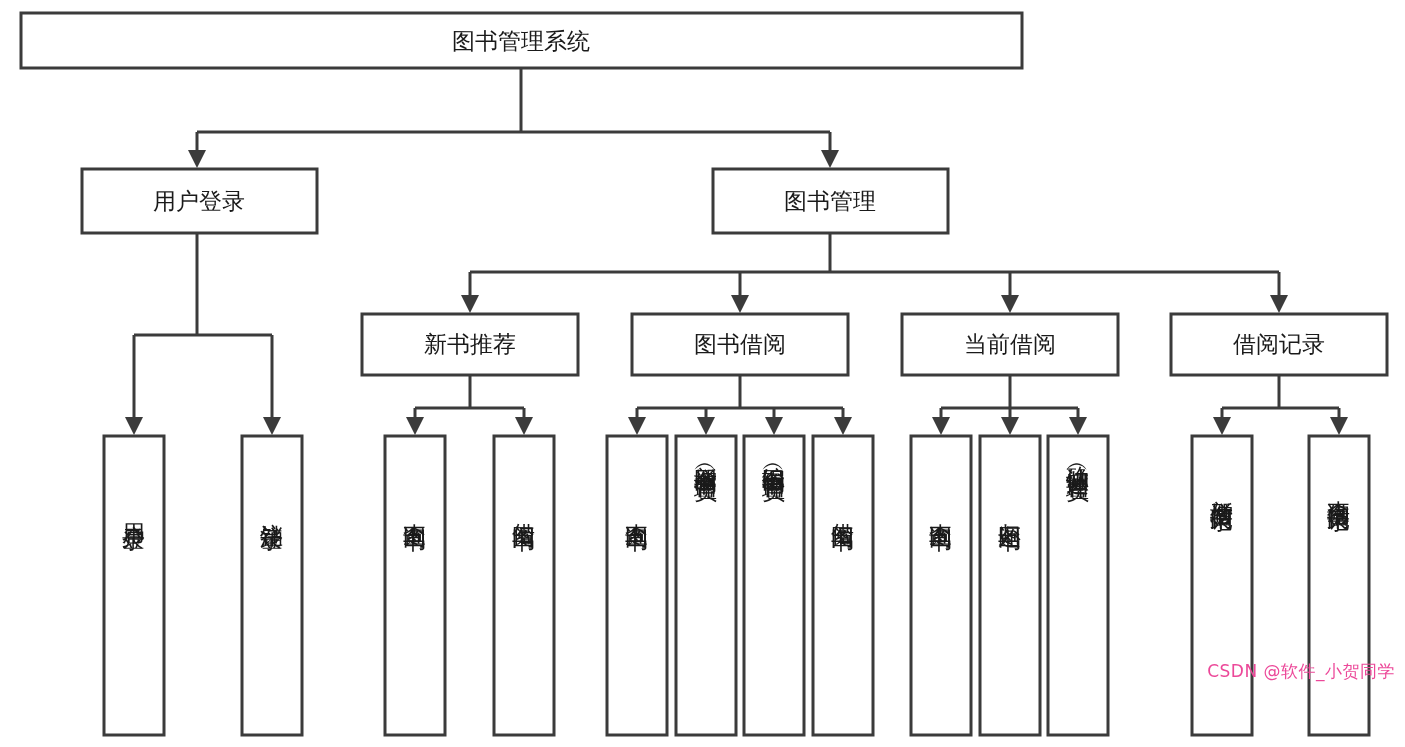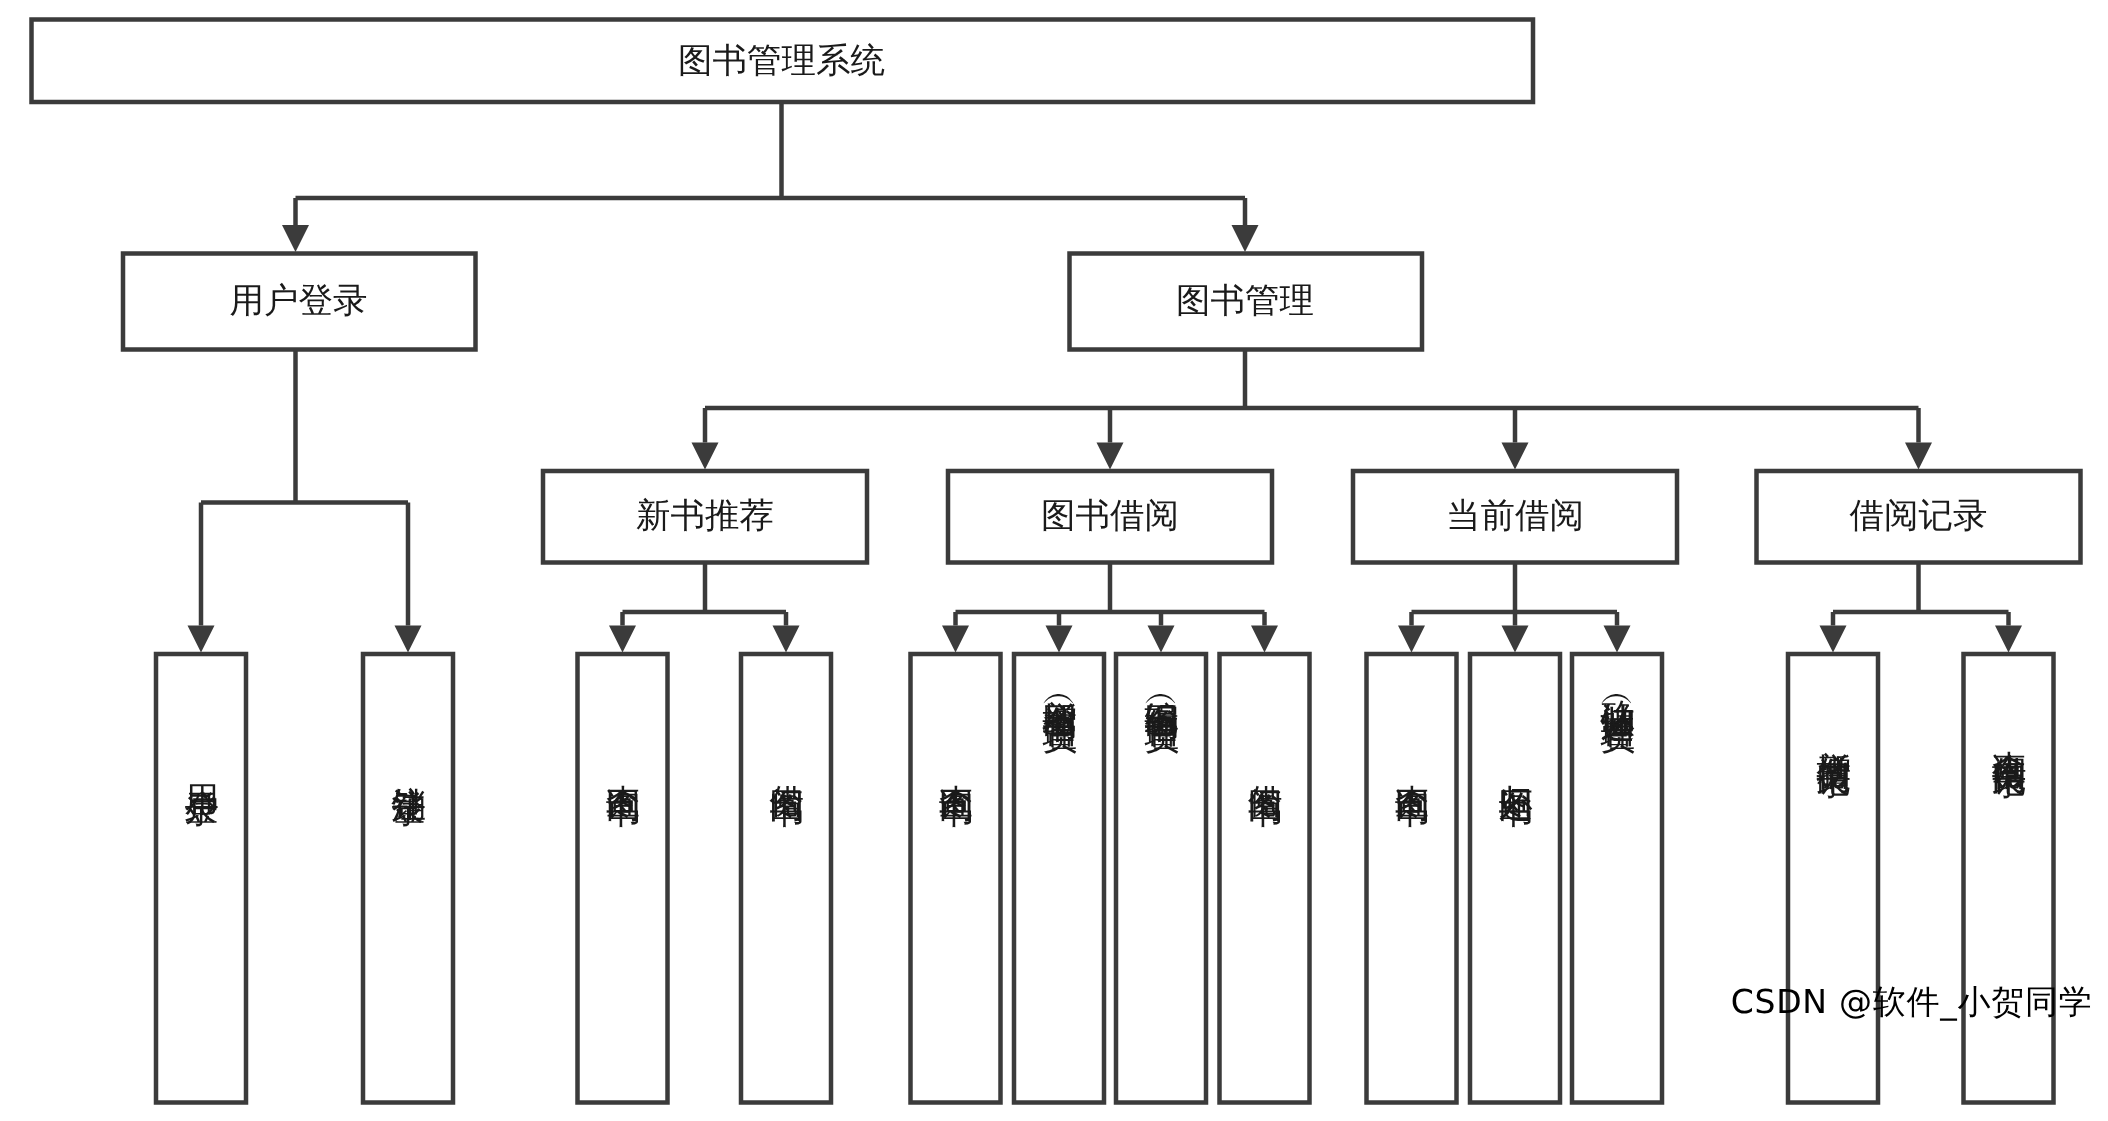--- a/index.html
+++ b/index.html
@@ -57,22 +57,22 @@
     writing-mode: vertical-rl;
     text-orientation: upright;
     letter-spacing: 2px;
     white-space: pre;
   }
   .watermark {
     position: absolute;
     right: 10px;
     bottom: 6px;
     font-family: "DejaVu Sans", "Liberation Sans", sans-serif;
-    font-size: 22px;
-    color: #000000;
+    font-size: 17px;
+    color: #ec4899;
     letter-spacing: 0.5px;
     user-select: none;
     pointer-events: none;
     white-space: nowrap;
   }
 </style>
 </head>
 <body>
 
 <div id="diagram-root">

